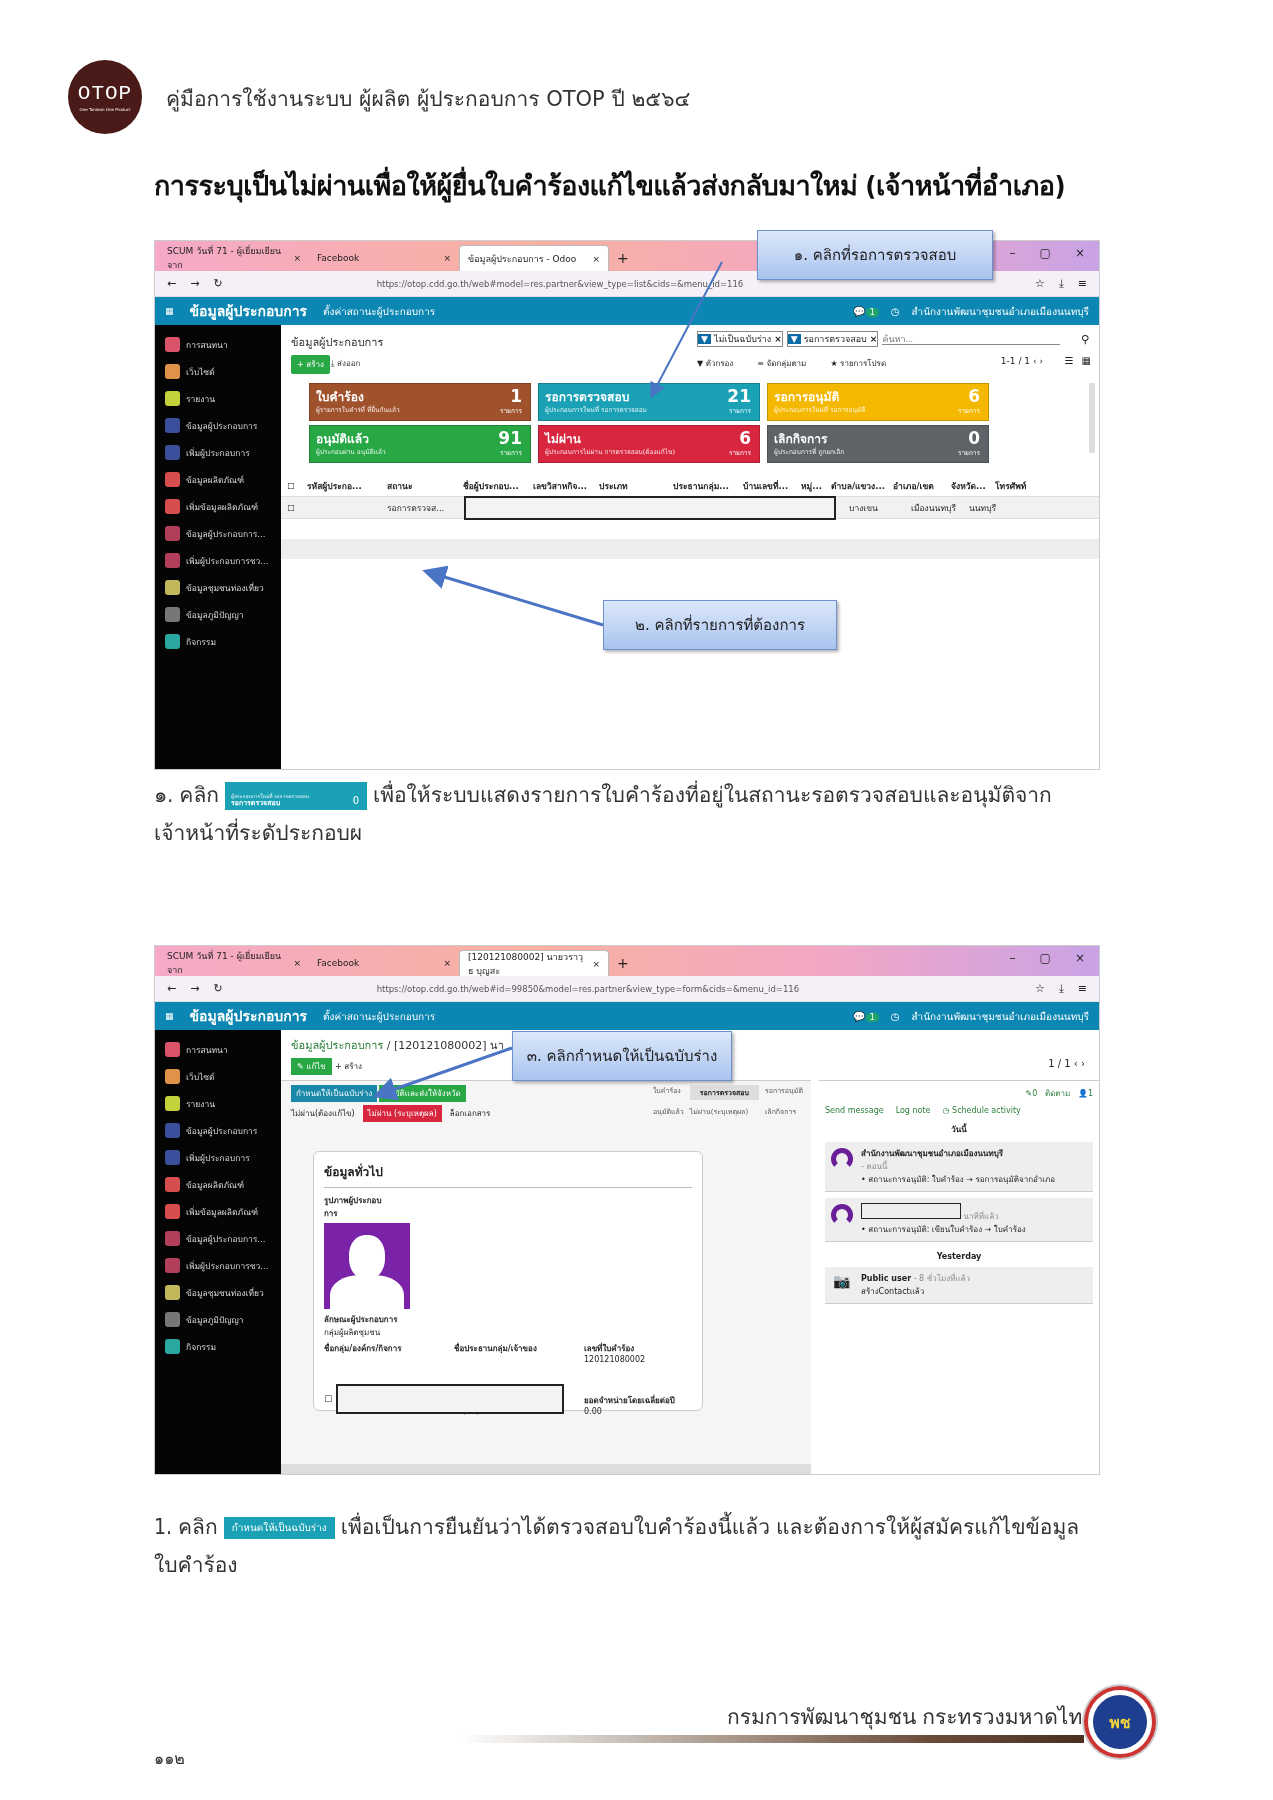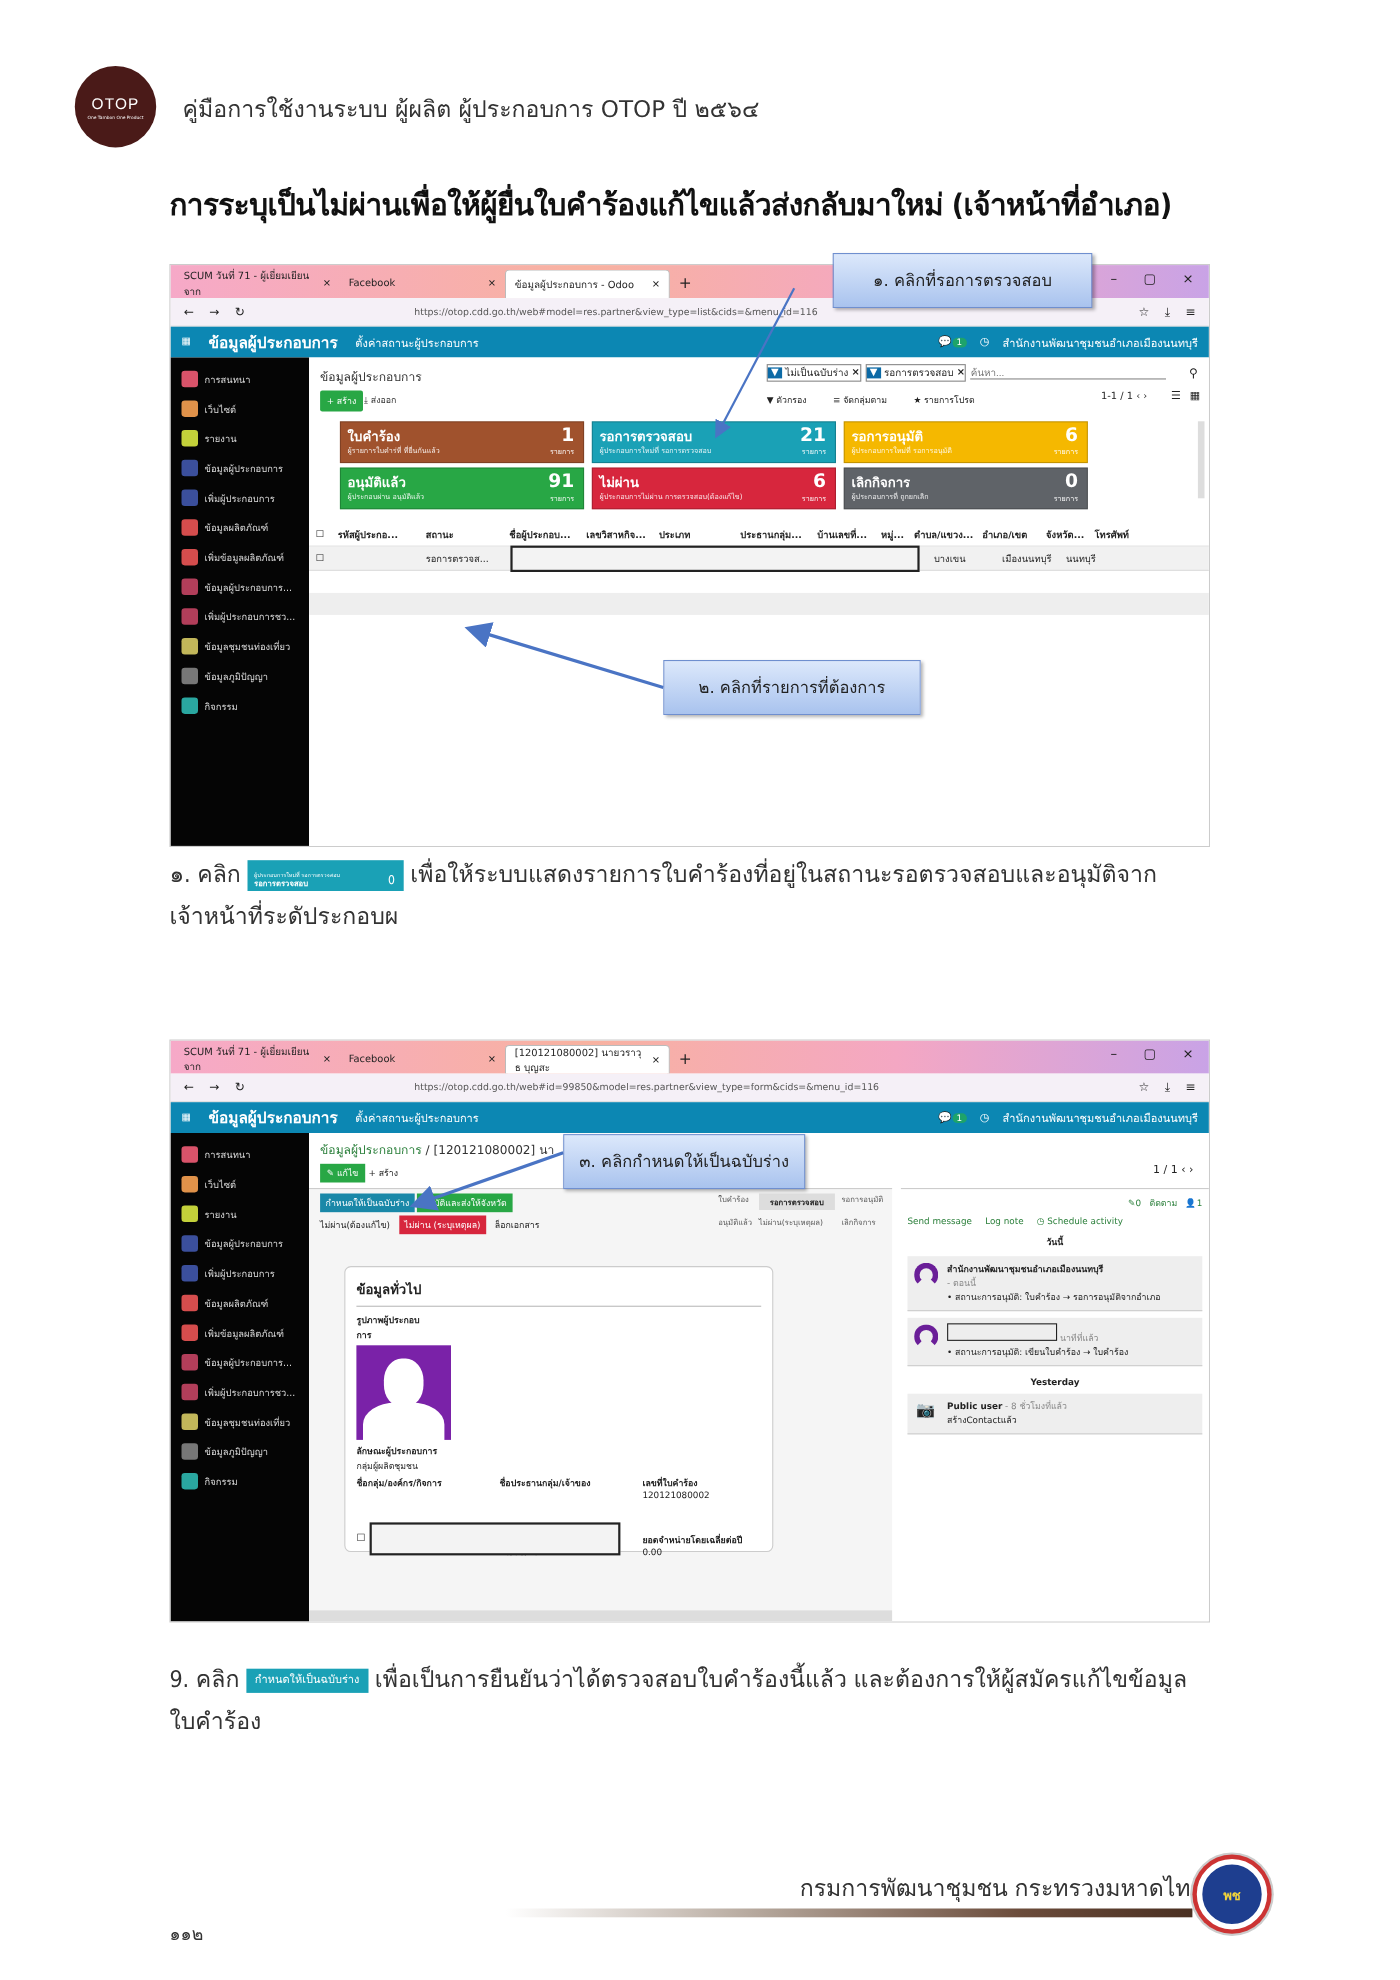--- a/index.html
+++ b/index.html
@@ -1,20 +1,20 @@
 <!DOCTYPE html>
 <html><head>
 <meta charset="utf-8">
 <style>
 *{box-sizing:border-box;margin:0;padding:0}
 body{width:1273px;height:1800px;background:#fff;font-family:"DejaVu Sans","Liberation Sans",sans-serif;position:relative;overflow:hidden;color:#222}
 .abs{position:absolute}
 
 .otop-logo{left:68px;top:60px;width:74px;height:74px;border-radius:50%;background:#4a1a18;color:#fff;display:flex;flex-direction:column;align-items:center;justify-content:center}
-.otop-logo .big{font-family:Liberation Sans, sans-serif;font-size:14px;letter-spacing:1px}
+.otop-logo .big{font-family:Liberation Mono, monospace;font-size:21px;letter-spacing:1px}
 .otop-logo .small{font-size:4px;margin-top:2px}
 .doc-header{left:166px;top:82px;font-size:21px;color:#333;font-family:"DejaVu Sans",sans-serif}
 .page-title{left:154px;top:164px;font-size:27px;font-weight:bold;color:#111;font-family:"DejaVu Sans Condensed","DejaVu Sans",sans-serif;letter-spacing:-0.5px}
 
 .shot{position:absolute;left:154px;width:946px;overflow:hidden;border:1px solid #ccc;background:#fff;font-size:9px}
 .tabbar{height:30px;background:linear-gradient(90deg,#f6a9c8 0%,#f8b2a0 40%,#f4a7c3 70%,#c9a3e6 100%);display:flex;align-items:flex-end;padding-left:4px}
 .tab{height:26px;display:flex;align-items:center;padding:0 8px;font-size:9px;color:#222;gap:5px;width:150px;justify-content:space-between}
 .tab.active{background:#fff;border:1px solid #bbb;border-bottom:none;border-radius:4px 4px 0 0}
 .tab .plus{font-size:14px}
 .win-ctrls{margin-left:auto;display:flex;gap:24px;padding:0 14px 6px 0;align-self:center;font-size:12px}
@@ -89,21 +89,21 @@
 .avatar-img .body{position:absolute;left:6px;top:52px;width:74px;height:50px;background:#fff;border-radius:40% 40% 0 0}
 .chatter{position:absolute;left:538px;top:50px;right:0;bottom:0;border-top:1px solid #ccc;padding:6px;font-size:8px}
 .chatter .top{text-align:right;color:#2a7f3a}
 .chatter .acts{color:#2a7f3a;display:flex;gap:12px;margin-top:6px}
 .msg{background:#eee;margin-top:6px;padding:5px 5px 5px 36px;position:relative;border-bottom:1px solid #ccc}
 .msg .av{position:absolute;left:6px;top:6px;width:22px;height:22px;border-radius:50%;border:5px solid #6a1e98;border-bottom-color:transparent}
 .hscroll{position:absolute;left:0;bottom:0;width:530px;height:10px;background:#ddd}
 
 .footer-org{left:727px;top:1700px;font-size:21px;color:#333;font-family:"DejaVu Sans Condensed","DejaVu Sans",sans-serif}
 .footer-bar{left:460px;top:1735px;width:624px;height:8px;background:linear-gradient(90deg,#fff 0%,#b8aba0 35%,#6b4c3b 75%,#4a3022 100%)}
-.seal{left:1088px;top:1690px;width:64px;height:64px;border-radius:50%;border:5px solid #fff;box-shadow:0 0 0 4px #c33,0 0 0 6px #ccc;background:#1e3e8f;color:#f2d33a;display:flex;align-items:center;justify-content:center;font-size:12px;font-weight:bold}
+.seal{left:1088px;top:1690px;width:64px;height:64px;border-radius:50%;border:5px solid #fff;box-shadow:0 0 0 4px #c33,0 0 0 6px #ccc;background:#1e3e8f;color:#f2d33a;display:flex;align-items:center;justify-content:center;font-size:16px;font-weight:bold}
 .page-no{left:154px;top:1746px;font-size:16px;color:#333}
 </style>
 </head>
 <body>
 
 <div class="abs otop-logo">
   <span class="big">OTOP</span>
   <span class="small">One Tambon One Product</span>
 </div>
 <div class="abs doc-header">คู่มือการใช้งานระบบ ผู้ผลิต ผู้ประกอบการ OTOP ปี ๒๕๖๔</div>
@@ -504,20 +504,20 @@
       <marker id="ah" markerWidth="8" markerHeight="8" refX="6" refY="4" orient="auto">
         <path d="M0,0 L8,4 L0,8 z" fill="#4a74c4"></path>
       </marker>
     </defs>
   <line x1="722" y1="262" x2="652" y2="395" stroke="#4a74c4" stroke-width="2" marker-end="url(#ah)"></line>
   <line x1="603" y1="625" x2="428" y2="572" stroke="#4a74c4" stroke-width="3" marker-end="url(#ah)"></line>
   <line x1="512" y1="1048" x2="378" y2="1095" stroke="#4a74c4" stroke-width="3" marker-end="url(#ah)"></line>
 </svg>
 
 <div class="para" style="top:1508px;width:990px">
-  <span>9. คลิก</span><span class="inline-btn">กำหนดให้เป็นฉบับร่าง</span><span>เพื่อเป็นการยืนยันว่าได้ตรวจสอบใบคำร้องนี้แล้ว และต้องการให้ผู้สมัครแก้ไขข้อมูล</span><br>
+  <span>1. คลิก</span><span class="inline-btn">กำหนดให้เป็นฉบับร่าง</span><span>เพื่อเป็นการยืนยันว่าได้ตรวจสอบใบคำร้องนี้แล้ว และต้องการให้ผู้สมัครแก้ไขข้อมูล</span><br>
   <span>ใบคำร้อง</span>
 </div>
 
 <div class="abs footer-org">กรมการพัฒนาชุมชน กระทรวงมหาดไทย</div>
 <div class="abs footer-bar"></div>
 <div class="abs seal">พช</div>
 <div class="abs page-no">๑๑๒</div>
 
 </body></html>

